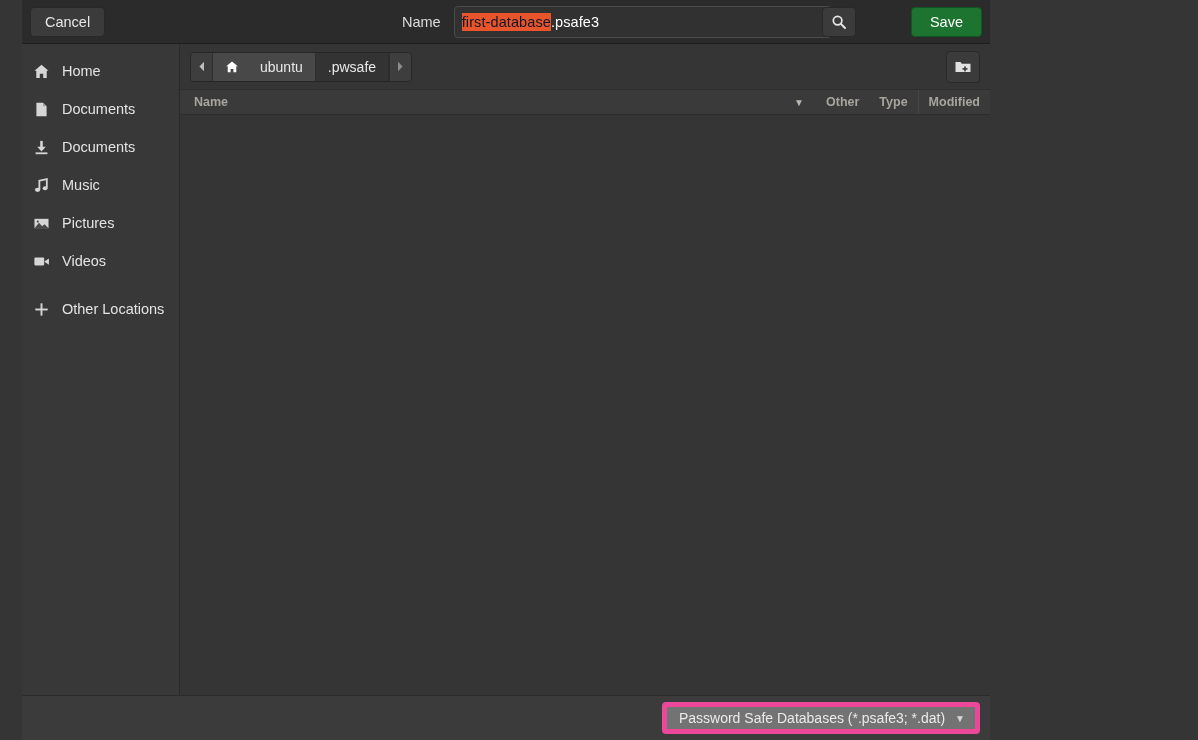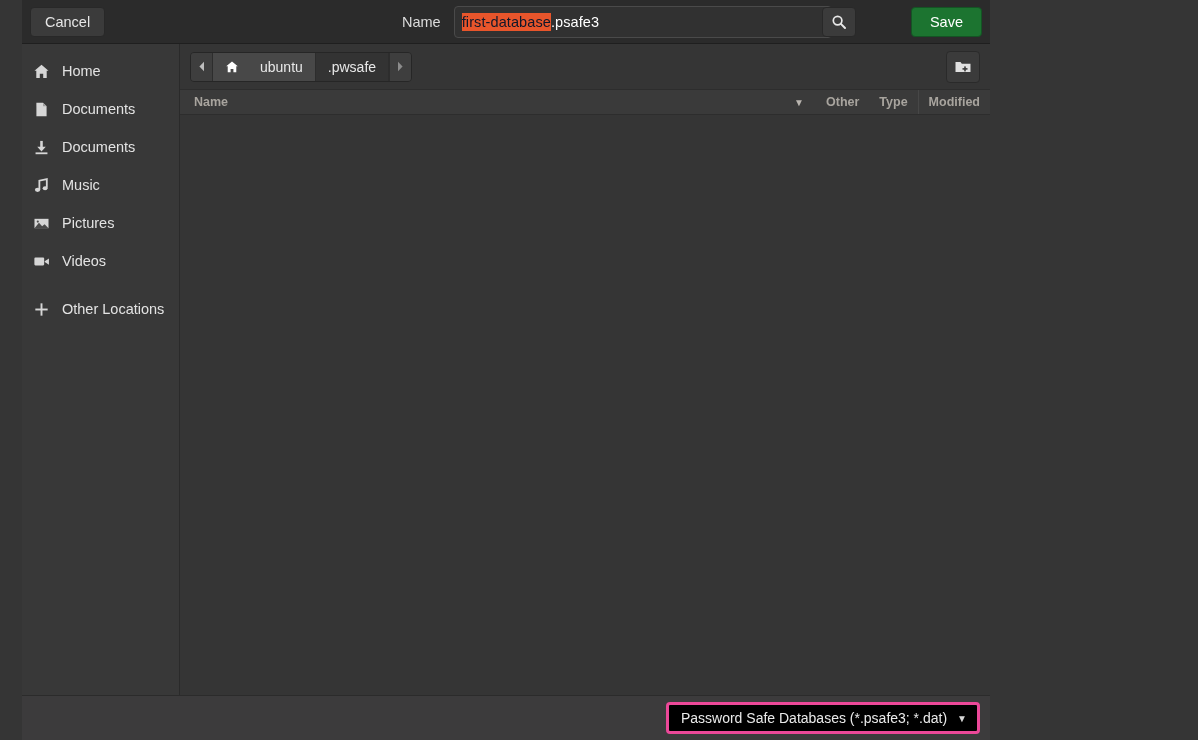--- a/index.html
+++ b/index.html
@@ -236,22 +236,22 @@
     background: #3c3b3c;
     border-top: 1px solid #2b2b2b;
     display: flex;
     align-items: center;
     justify-content: flex-end;
     padding-right: 10px;
   }
   .filter-combo {
     height: 32px;
     padding: 0 10px 0 12px;
-    background: #000000;
-    border: 3px solid #ec4899;
+    background: #737373;
+    border: 5px solid #ec4899;
     border-radius: 4px;
     display: flex; align-items: center; gap: 10px;
     color: #eaeaea;
     font-size: 14px;
     cursor: default;
   }
   .caret { font-size: 10px; color: #d6d6d6; }
   svg { display: block; }
 </style>
 </head>

